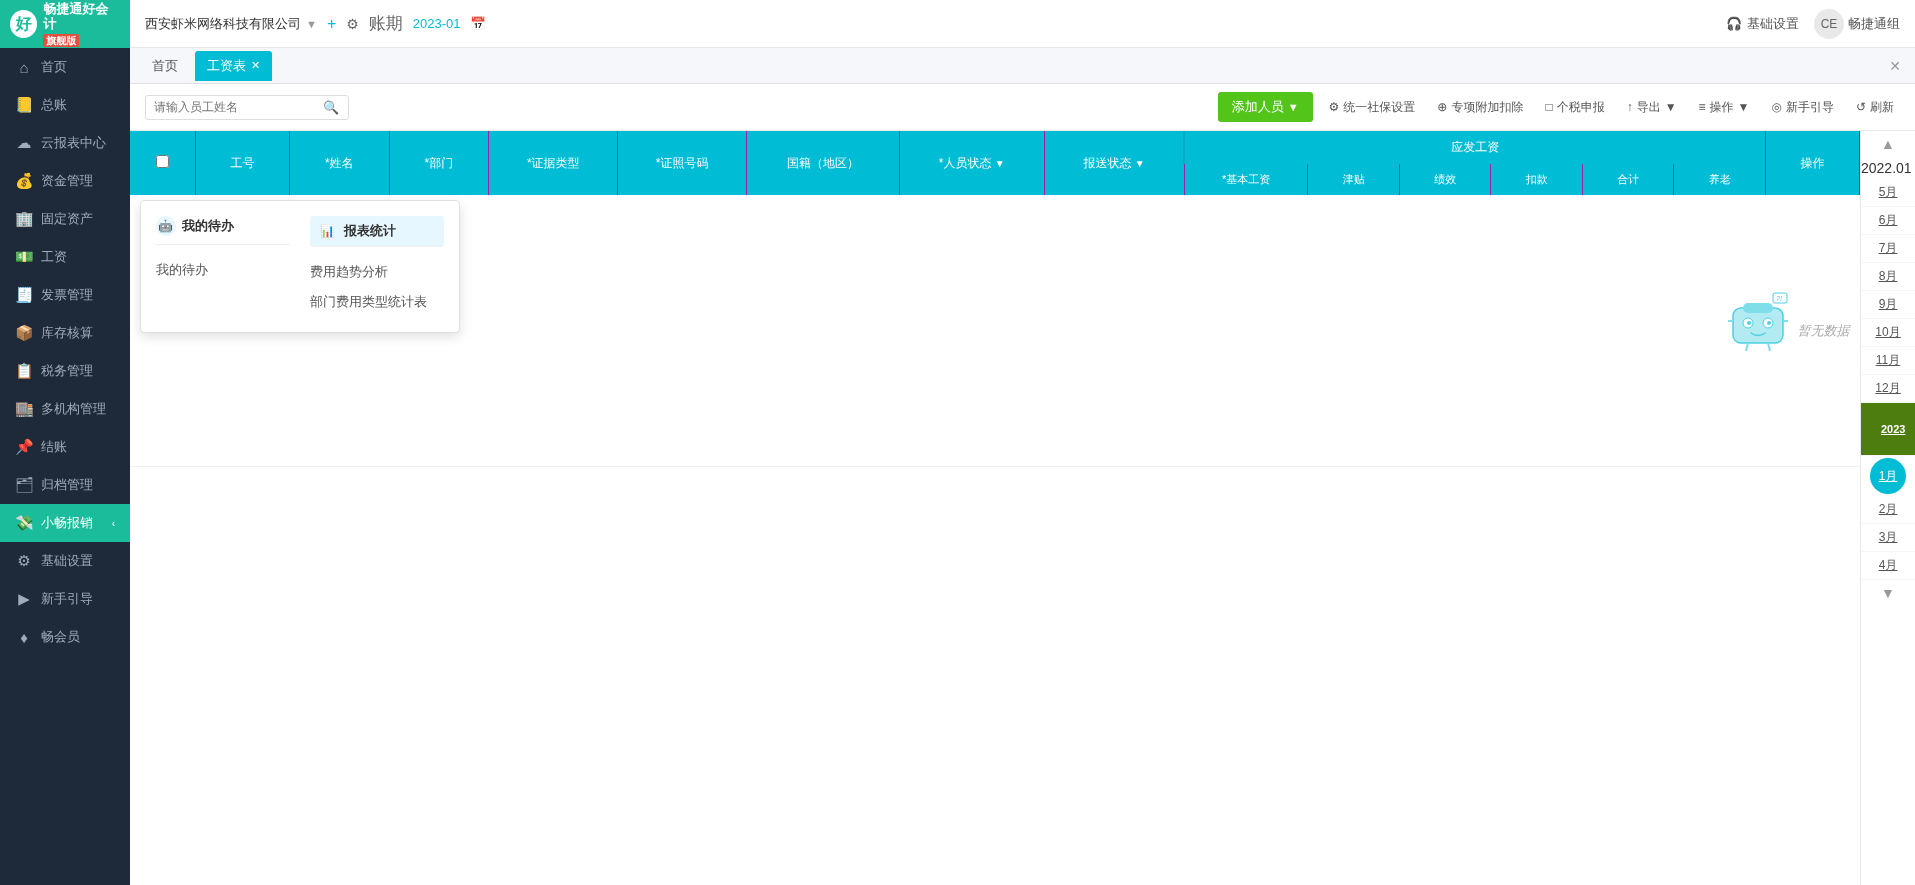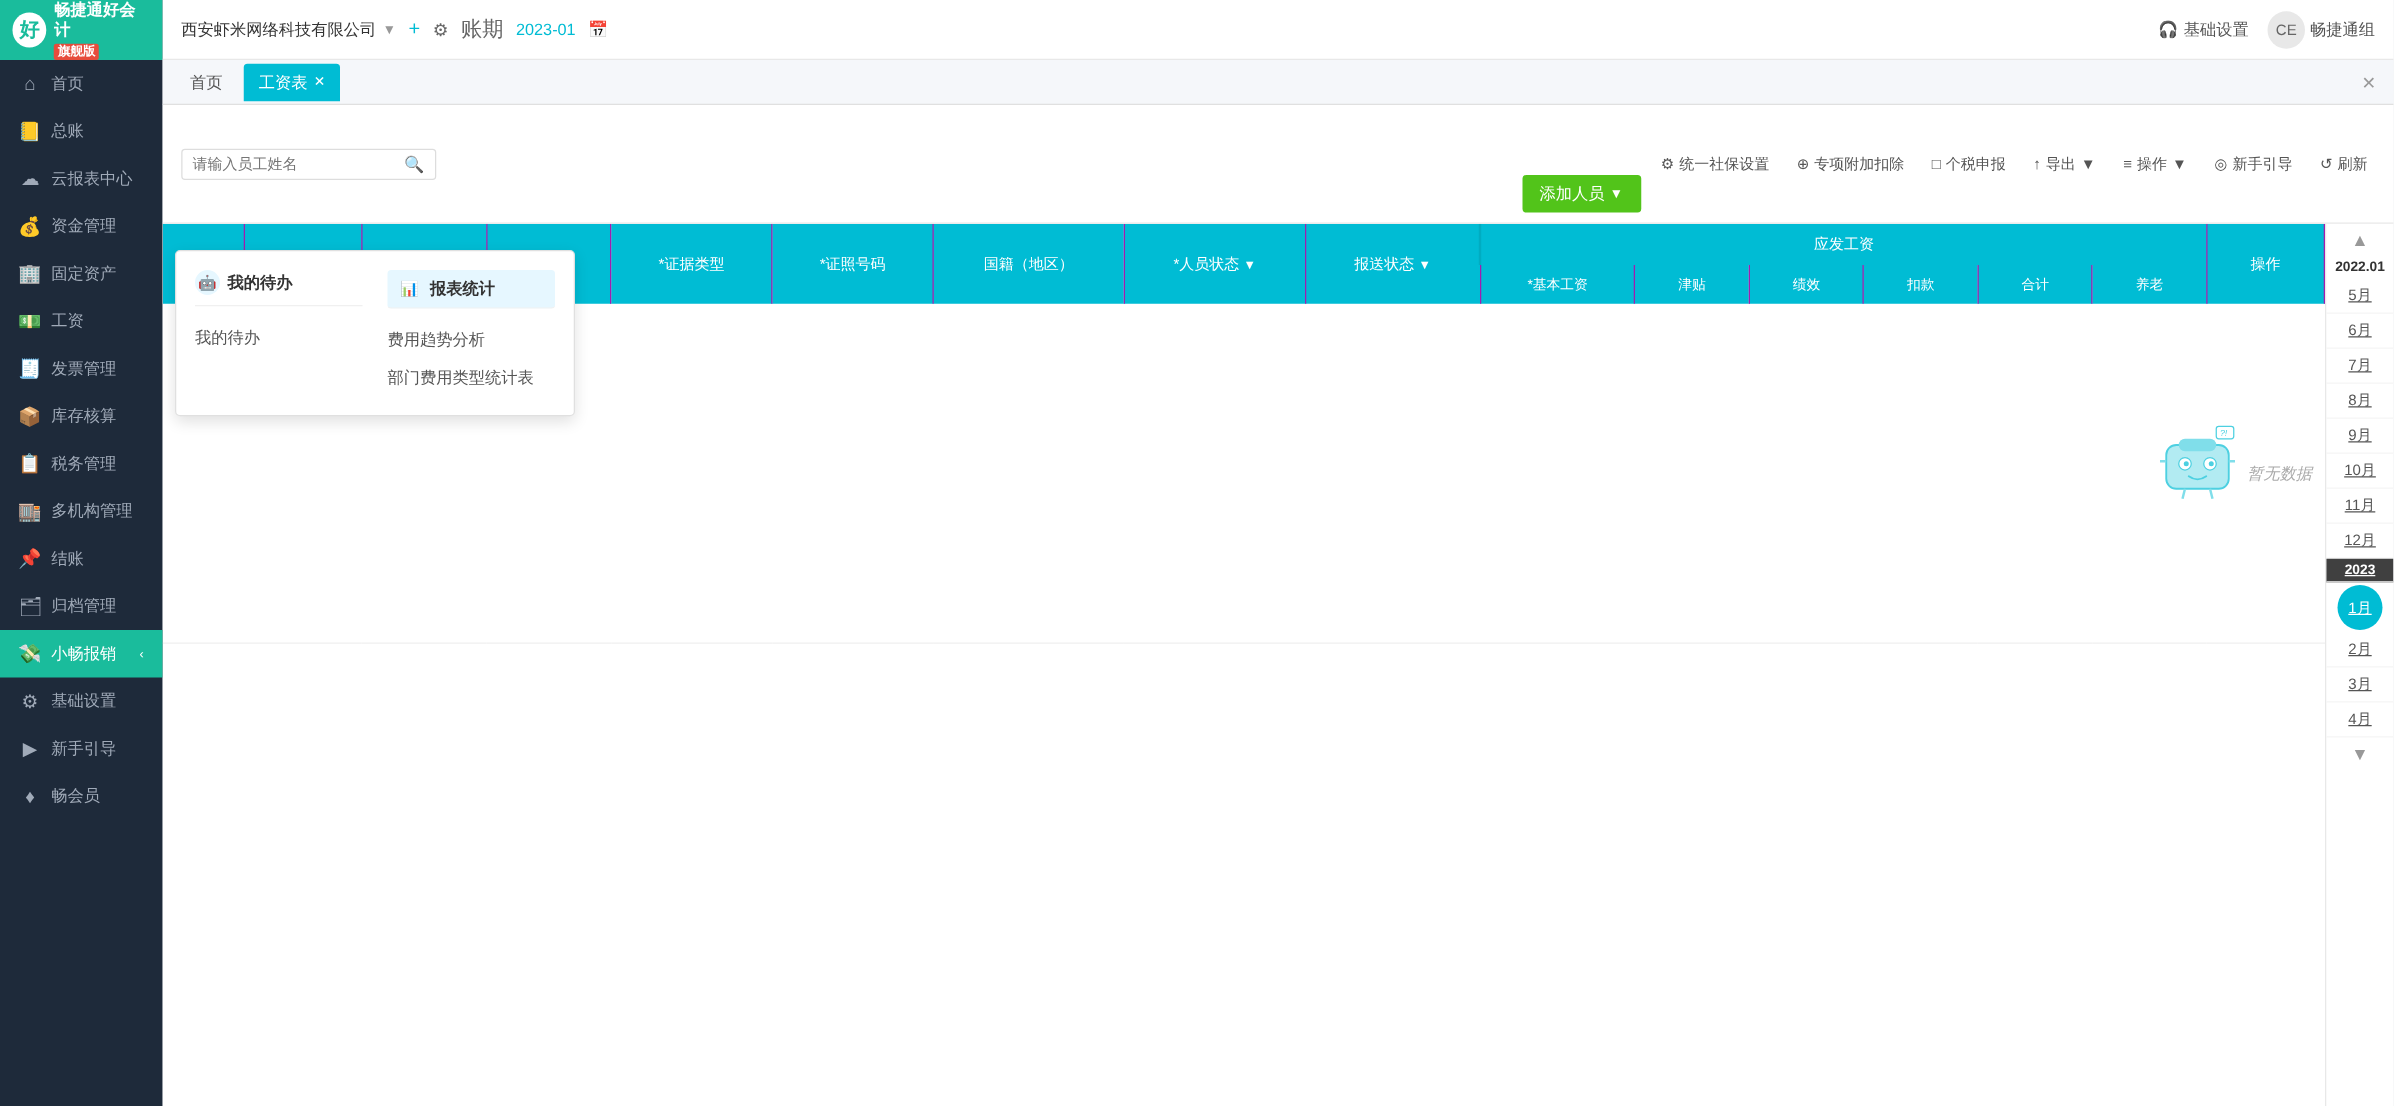--- a/index.html
+++ b/index.html
@@ -164,21 +164,20 @@
       background: #52c41a;
       color: white;
       border: none;
       border-radius: 3px;
       padding: 6px 14px;
       font-size: 13px;
       cursor: pointer;
       display: flex;
       align-items: center;
       gap: 4px;
-      margin-top: 48px;
     }
     .btn-add-person .dropdown-arrow { font-size: 11px; }
     .toolbar-action {
       display: flex;
       align-items: center;
       gap: 4px;
       color: #555;
       font-size: 12px;
       cursor: pointer;
       padding: 4px 6px;
@@ -255,25 +254,25 @@
     }
     .cal-nav-btn {
       width: 100%;
       text-align: center;
       padding: 5px 0;
       cursor: pointer;
       color: #999;
       font-size: 14px;
     }
     .cal-year-label {
-      font-size: 11px;
+      font-size: 14px;
       color: #333;
-      font-weight: bold;
+      font-weight: normal;
       padding: 3px 0;
-      text-align: center;
+      text-align: left;
     }
     .cal-month {
       padding: 5px 3px;
       text-align: center;
       cursor: pointer;
       color: #555;
       font-size: 12px;
       border-bottom: 1px solid #f5f5f5;
       text-decoration: underline;
     }
@@ -283,25 +282,25 @@
       border-radius: 50%;
       margin: 2px auto;
       width: 36px;
       height: 36px;
       display: flex;
       align-items: center;
       justify-content: center;
       border: none;
     }
     .cal-month.year-label {
-      background: #404040;
+      background: #4d7c0f;
       color: white;
       font-size: 11px;
       font-weight: bold;
-      padding: 3px;
+      padding: 20px;
     }
 
     
     .dropdown-popup {
       position: absolute;
       left: 140px;
       top: 200px;
       width: 320px;
       background: white;
       border: 1px solid #e0e0e0;

